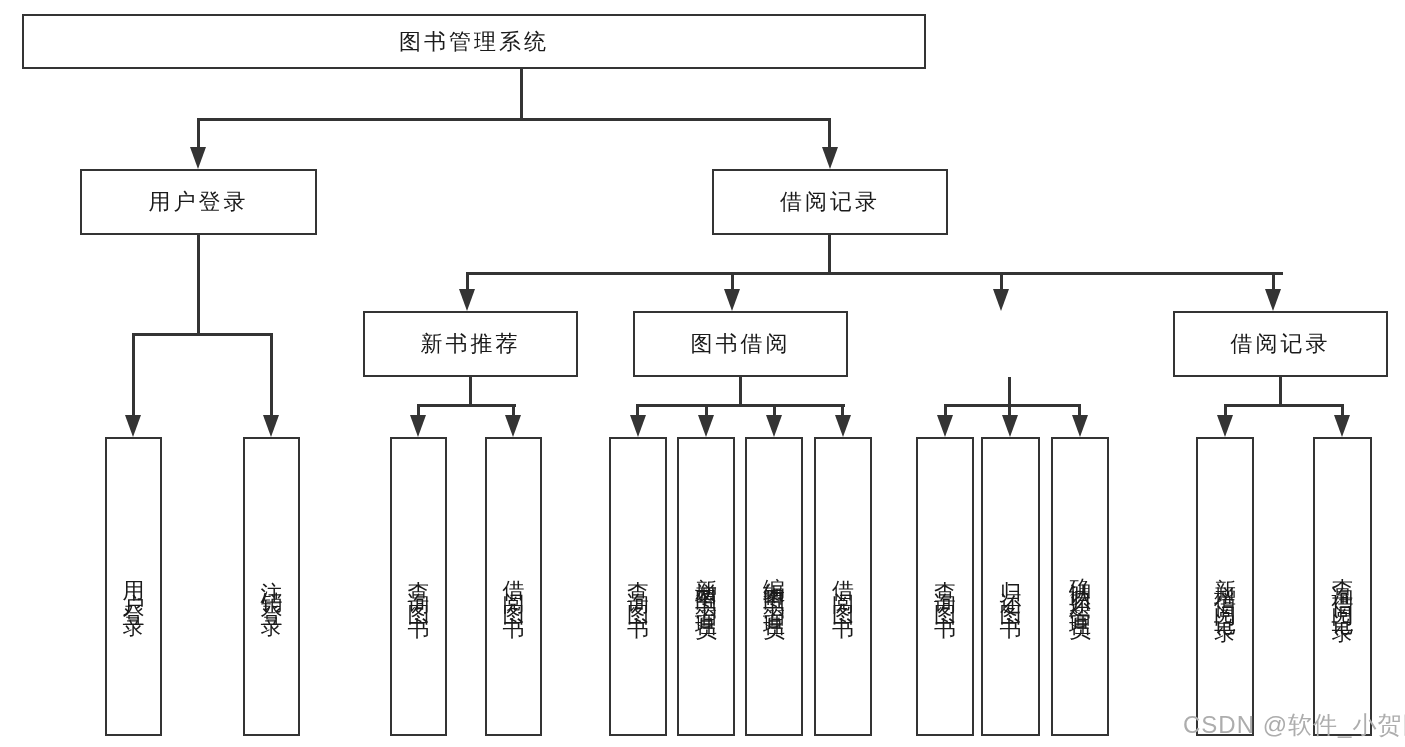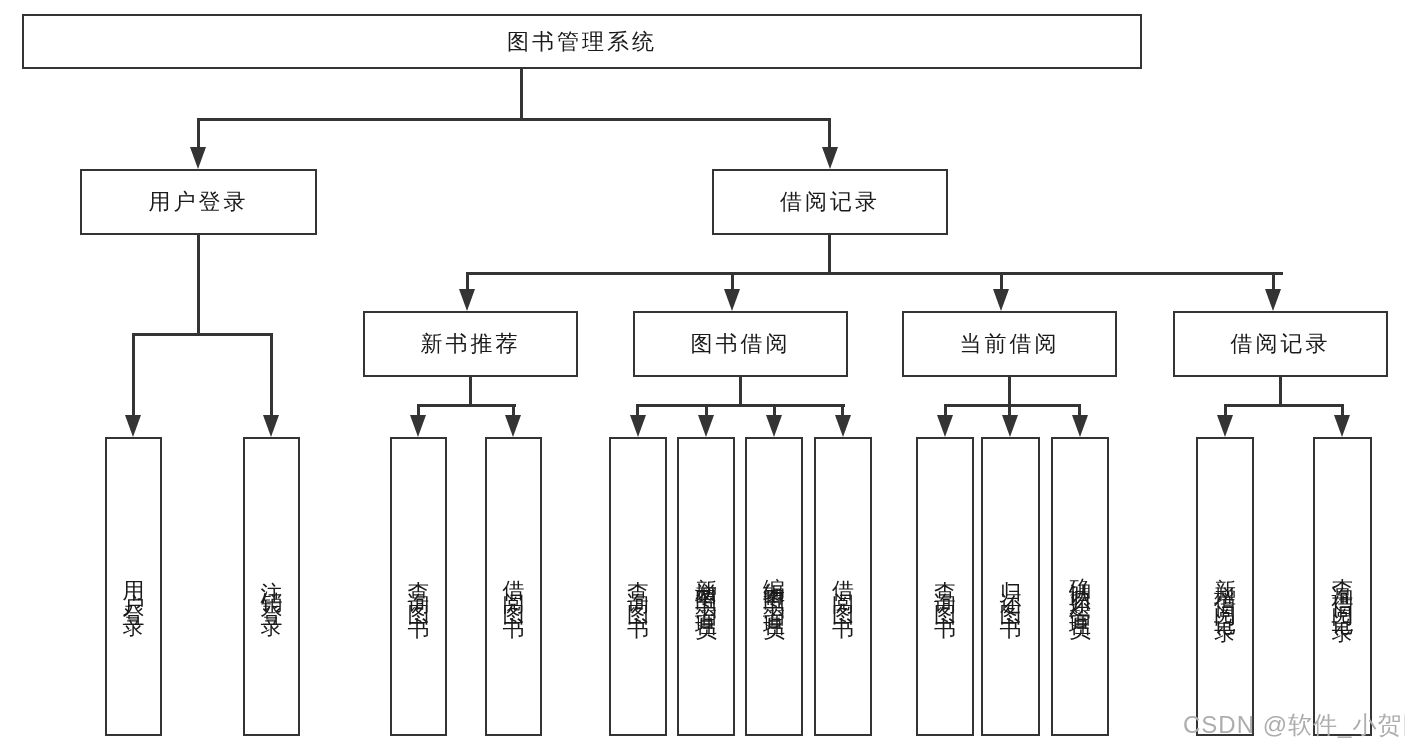--- a/index.html
+++ b/index.html
@@ -49,21 +49,21 @@
     color: #adadad;
     letter-spacing: 1px;
     white-space: nowrap;
   }
 </style>
 </head>
 <body>
 
 <div class="canvas">
 
-  <div class="node h-label" style="left:22px; top:14px; width:1120px; height:55px;">
+  <div class="node h-label" style="left:22px; top:14px; width:904px; height:55px;">
     <span>图书管理系统</span>
   </div>
 
   <div class="vline" style="left:520px; top:69px; height:51px;"></div>
   <div class="hline" style="left:197px; top:118px; width:634px;"></div>
   <div class="vline" style="left:197px; top:118px; height:32px;"></div>
   <div class="arrowhead" style="left:190px; top:147px;"></div>
   <div class="vline" style="left:828px; top:118px; height:32px;"></div>
   <div class="arrowhead" style="left:822px; top:147px;"></div>
 
@@ -90,23 +90,20 @@
   <div class="vline" style="left:1000px; top:272px; height:20px;"></div>
   <div class="arrowhead" style="left:993px; top:289px;"></div>
   <div class="vline" style="left:1272px; top:272px; height:20px;"></div>
   <div class="arrowhead" style="left:1265px; top:289px;"></div>
 
   <div class="node h-label" style="left:633px; top:311px; width:215px; height:66px;">
     <span>图书借阅</span>
   </div>
   <div class="node h-label" style="left:363px; top:311px; width:215px; height:66px;">
     <span>新书推荐</span>
-  </div>
-  <div class="node h-label" style="left:902px; top:311px; width:215px; height:66px;">
-    <span>当前借阅</span>
   </div>
   <div class="node h-label" style="left:1173px; top:311px; width:215px; height:66px;">
     <span>借阅记录</span>
   </div>
 
   <div class="vline" style="left:469px; top:377px; height:30px;"></div>
   <div class="hline" style="left:417px; top:404px; width:99px;"></div>
   <div class="vline" style="left:417px; top:404px; height:14px;"></div>
   <div class="arrowhead" style="left:410px; top:415px;"></div>
   <div class="vline" style="left:512px; top:404px; height:14px;"></div>

